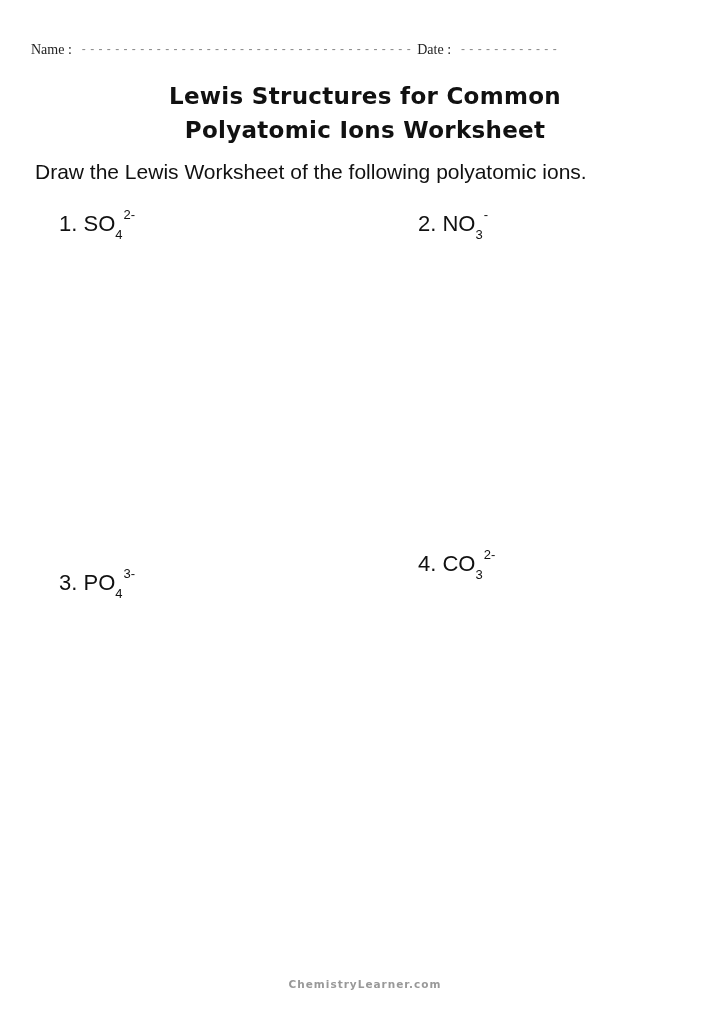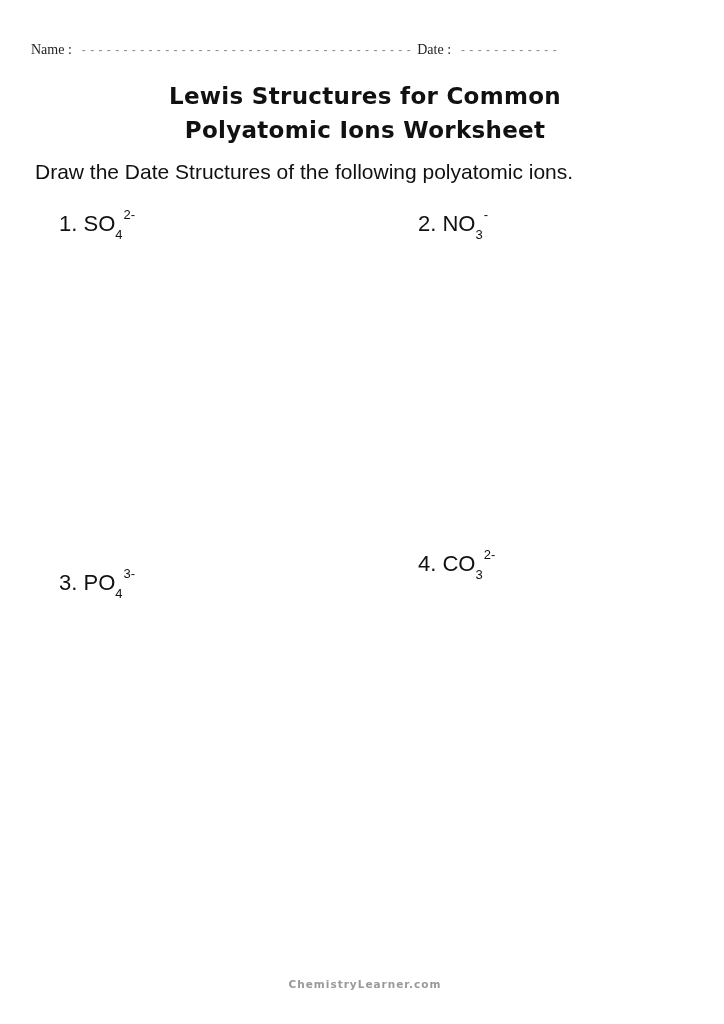--- a/index.html
+++ b/index.html
@@ -1,20 +1,20 @@
 <!DOCTYPE html>
 <html><head>
 <meta charset="utf-8">
 <style>
   html, body { margin: 0; padding: 0; background: #ffffff; }
   body { width: 724px; height: 1024px; position: relative; overflow: hidden; }
   .header-row {
     position: absolute; top: 42px; left: 31px;
     font-family: "Liberation Serif", serif; font-size: 14px; color: #222;
-    display: flex; align-items: center; white-space: nowrap;
+    display: flex; align-items: flex-start; white-space: nowrap;
   }
   .dash { color: #888; letter-spacing: 0.5px; font-family: "Liberation Sans", sans-serif; font-size: 12px; margin-left: 10px; }
   .date-label { margin-left: 6px; }
   .title {
     position: absolute; top: 79px; left: 0; width: 730px; text-align: center;
     font-family: "DejaVu Sans", sans-serif; font-weight: bold; font-size: 23px;
     line-height: 34px; color: #111; letter-spacing: 0.3px;
   }
   .instructions {
     position: absolute; top: 160px; left: 35px;
@@ -45,21 +45,21 @@
   <span class="dash">- - - - - - - - - - - - - - - - - - - - - - - - - - - - - - - - - - - - - - - -</span>
   <span class="date-label">Date :</span>
   <span class="dash">- - - - - - - - - - - -</span>
 </div>
 
 <div class="title">
   <div>Lewis Structures for Common</div>
   <div>Polyatomic Ions Worksheet</div>
 </div>
 
-<div class="instructions">Draw the Date Structures of the following polyatomic ions.</div>
+<div class="instructions">Draw the Lewis Worksheet of the following polyatomic ions.</div>
 
 <div class="question q1">
   <span>1.</span>
   <span class="ion"><span>SO</span><span class="sub">4</span><span class="sup">2-</span></span>
 </div>
 
 <div class="question q2">
   <span>2.</span>
   <span class="ion"><span>NO</span><span class="sub">3</span><span class="sup">-</span></span>
 </div>

